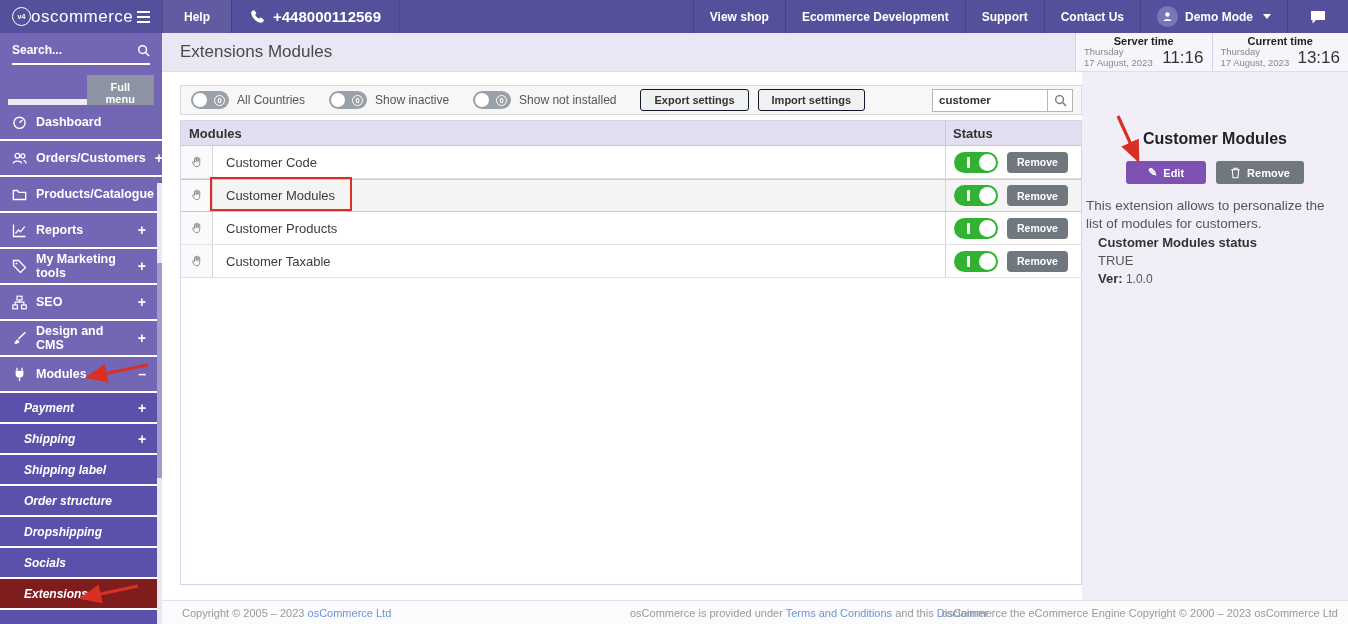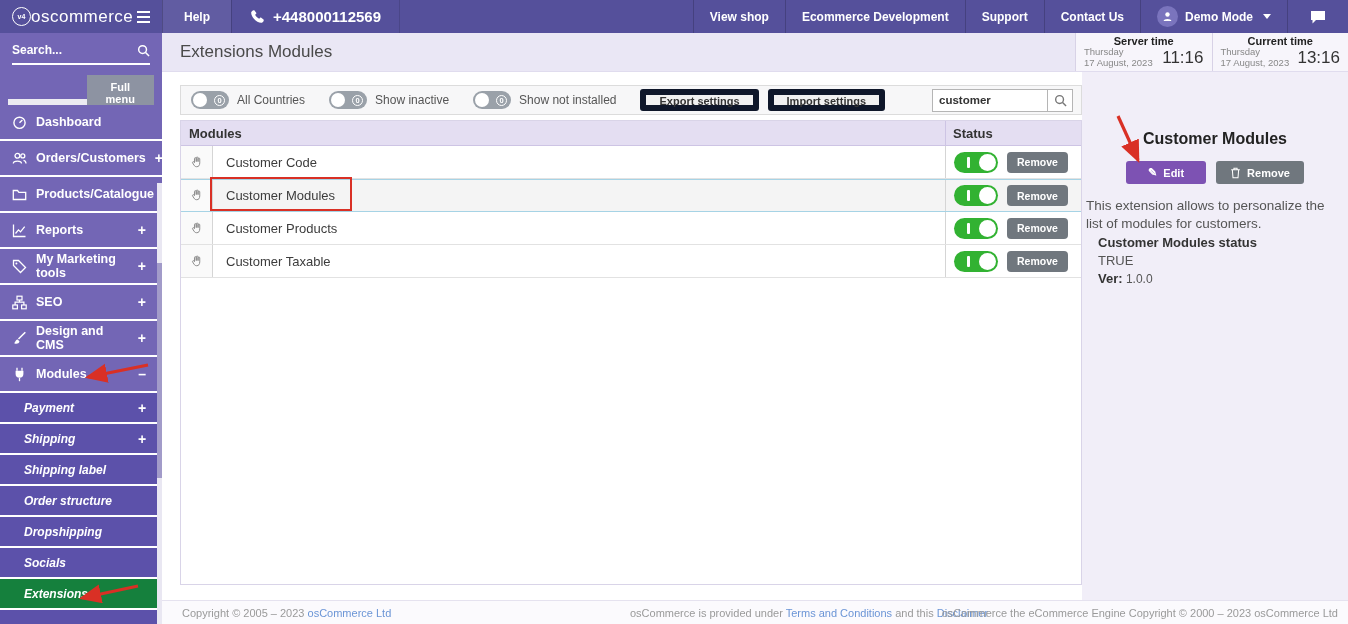--- a/index.html
+++ b/index.html
@@ -40,21 +40,21 @@
   .sb-tab2 { background: #8d93a2; color: #fff; font-size: 11px; font-weight: bold; padding: 6px 10px;
              text-align: center; cursor: pointer; }
   .sb-menu { position: absolute; left: 0; top: 72px; width: 162px; }
   .sb-item { height: 36px; border-bottom: 2px solid #fff; display: flex; align-items: center;
              padding: 0 12px; gap: 9px; cursor: pointer; background: #7366b5; }
   .sb-item .lbl { font-size: 12.5px; font-weight: bold; }
   .sb-item .plus, .sb-sub .plus { margin-left: auto; font-size: 14px; font-weight: bold; padding-right: 4px; }
   .sb-sub { height: 31px; border-bottom: 2px solid #fff; display: flex; align-items: center;
             padding: 0 12px 0 24px; background: #5c51aa; cursor: pointer; font-style: italic; }
   .sb-sub .lbl { font-size: 12px; font-weight: bold; }
-  .sb-sub.active { background: #15803d; }
+  .sb-sub.active { background: #7f1d1d; }
   .sb-sub.partial { height: 14px; border-bottom: none; }
   .sb-scroll { position: absolute; right: 0; top: 150px; width: 5px; height: 441px; background: #e9e7f2; }
   .sb-thumb { position: absolute; left: 0; top: 80px; width: 5px; height: 215px; background: #a29bc9; cursor: grab; }
 
   
   .titlebar { position: absolute; left: 162px; top: 33px; width: 913px; height: 39px;
               background: #eae7f5; display: flex; align-items: center; padding-left: 18px;
               font-size: 17px; color: #4a4a4a; border-bottom: 1px solid #e0dcee; }
   .timebar { position: absolute; left: 1075px; top: 33px; width: 273px; height: 39px;
              background: #f7f5fb; display: flex; border-bottom: 1px solid #e0dcee; }
@@ -72,21 +72,21 @@
              background: #f7f7f8; border: 1px solid #dcdcdc; display: flex; align-items: center;
              padding: 0 8px 0 10px; }
   .toggle-group { display: flex; align-items: center; gap: 8px; margin-right: 24px; }
   .toggle-off { position: relative; width: 38px; height: 18px; background: #9aa1a9; border-radius: 9px; cursor: pointer; flex: 0 0 auto; }
   .toggle-off .knob { position: absolute; left: 2px; top: 2px; width: 14px; height: 14px;
                       background: #fff; border-radius: 50%; }
   .toggle-off .zero { position: absolute; right: 4px; top: 3.5px; width: 11px; height: 11px;
                       border: 1.3px solid #fff; border-radius: 50%; color: #fff; font-size: 7.5px;
                       font-weight: bold; display: flex; align-items: center; justify-content: center; }
   .toggle-lbl { font-size: 12px; color: #555; white-space: nowrap; }
-  .tool-btn { height: 22px; padding: 0 13px; background: #f1f1f1; border: 6px solid #0f172a;
+  .tool-btn { height: 22px; padding: 0 13px; background: #f1f1f1; border: 1px solid #0f172a;
               border-radius: 3px; font-size: 11px; font-weight: bold; color: #333;
               font-family: "Liberation Sans", sans-serif; cursor: pointer; }
   .tool-btn + .tool-btn { margin-left: 9px; }
   .search-wrap { margin-left: auto; display: flex; }
   .search-input { width: 116px; height: 23px; border: 1px solid #b5b5b5; font-size: 11.5px;
                   font-weight: bold; color: #333; padding: 0 6px; font-family: "Liberation Sans", sans-serif; }
   .search-btn { width: 25px; height: 23px; border: 1px solid #b5b5b5; border-left: none; background: #fff;
                 display: flex; align-items: center; justify-content: center; cursor: pointer; }
 
   .tablewrap { position: absolute; left: 180px; top: 120px; width: 902px; height: 465px;

